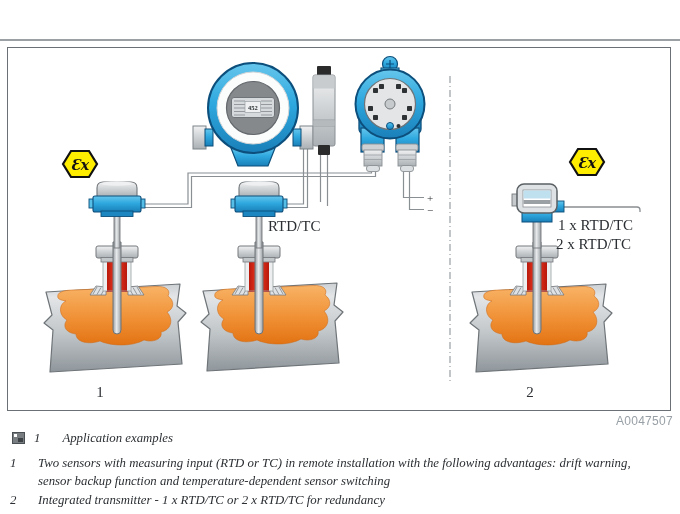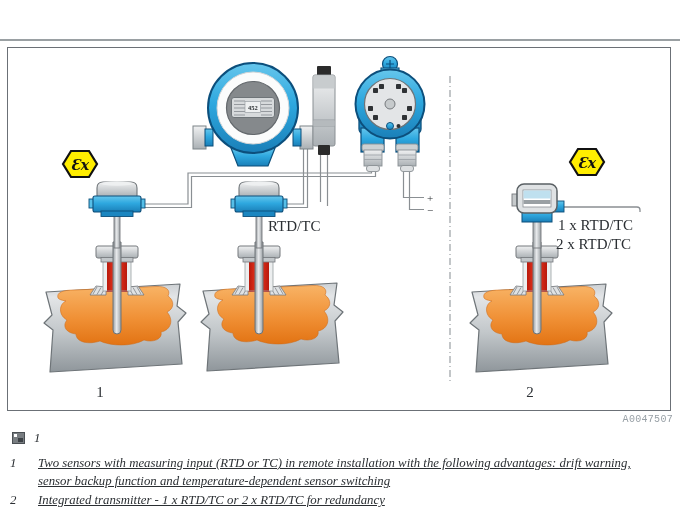--- a/index.html
+++ b/index.html
@@ -3,34 +3,34 @@
 <meta charset="utf-8">
 <style>
   html,body{margin:0;padding:0;background:#fff;}
   .page{position:relative;width:680px;height:514px;background:#fff;overflow:hidden;
         font-family:"Liberation Serif", serif;color:#2b2f33;}
   .title{position:absolute;left:10px;top:4px;width:660px;font-size:13.4px;line-height:1.3;}
   .top-rule{position:absolute;left:0;top:39px;width:680px;height:2px;background:#9aa0a3;}
   .frame{position:absolute;left:7px;top:47px;width:664px;height:364px;border:1.5px solid #6b7076;
          box-sizing:border-box;background:#fff;}
   .frame svg{position:absolute;left:0;top:0;}
-  .figcode{position:absolute;right:7px;top:414px;font-family:Liberation Mono, monospace;
-           font-size:10px;color:#98a0a6;letter-spacing:.3px;}
+  .figcode{position:absolute;right:7px;top:414px;font-family:Liberation Sans, sans-serif;
+           font-size:12px;color:#98a0a6;letter-spacing:.3px;}
   .caption-row{position:absolute;left:12px;top:431px;display:flex;align-items:flex-start;
                font-style:italic;font-size:12.8px;}
   .fig-icon{width:13px;height:12px;border:1.2px solid #4a4f53;background:#787d81;position:relative;
             margin-right:9px;margin-top:1px;box-sizing:border-box;}
   .fig-icon .dot{position:absolute;left:1px;top:1px;width:3px;height:3px;background:#fff;}
   .fig-icon .sq{position:absolute;right:1px;bottom:1px;width:5px;height:4px;background:#3c4145;}
   .cap-num{margin-right:22px;}
   .legend{position:absolute;left:10px;top:454px;width:640px;font-style:italic;font-size:12.8px;
           line-height:1.42;}
   .legend-row{display:flex;margin-bottom:1px;}
   .legend-num{width:28px;flex:none;}
-  .legend-text{width:606px;text-decoration:underline;}
+  .legend-text{width:606px;}
   .st{font-family:"Liberation Serif", serif;fill:#2b2f33;}
   .ex-t{font-family:"DejaVu Serif", serif;font-weight:bold;font-style:italic;fill:#111;}
 </style>
 </head>
 <body>
 
 <div class="page">
 
   <div class="top-rule"></div>
 
@@ -217,20 +217,21 @@
   </div>
 
   <div class="figcode">A0047507</div>
 
   <div class="caption-row">
     <span class="fig-icon">
         <span class="dot"></span>
         <span class="sq"></span>
       </span>
     <span class="cap-num">1</span>
+    <span>Application examples</span>
   </div>
 
   <div class="legend">
     <div class="legend-row">
       <span class="legend-num">1</span>
       <span class="legend-text">Two sensors with measuring input (RTD or TC) in remote installation with the following advantages: drift warning, sensor backup function and temperature-dependent sensor switching</span>
     </div>
     <div class="legend-row">
       <span class="legend-num">2</span>
       <span class="legend-text">Integrated transmitter - 1 x RTD/TC or 2 x RTD/TC for redundancy</span>

